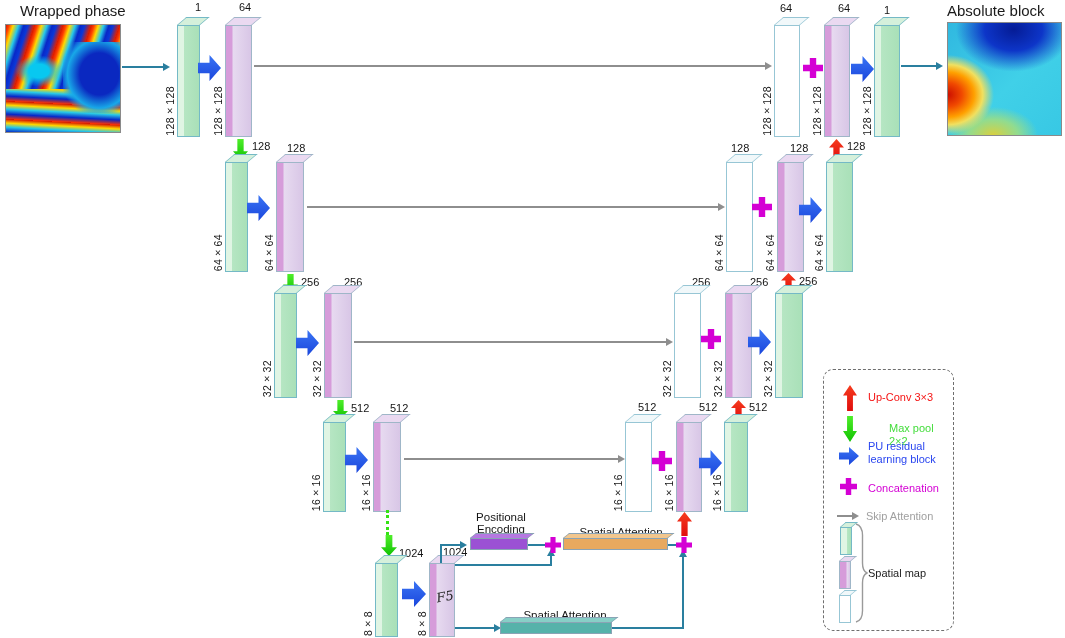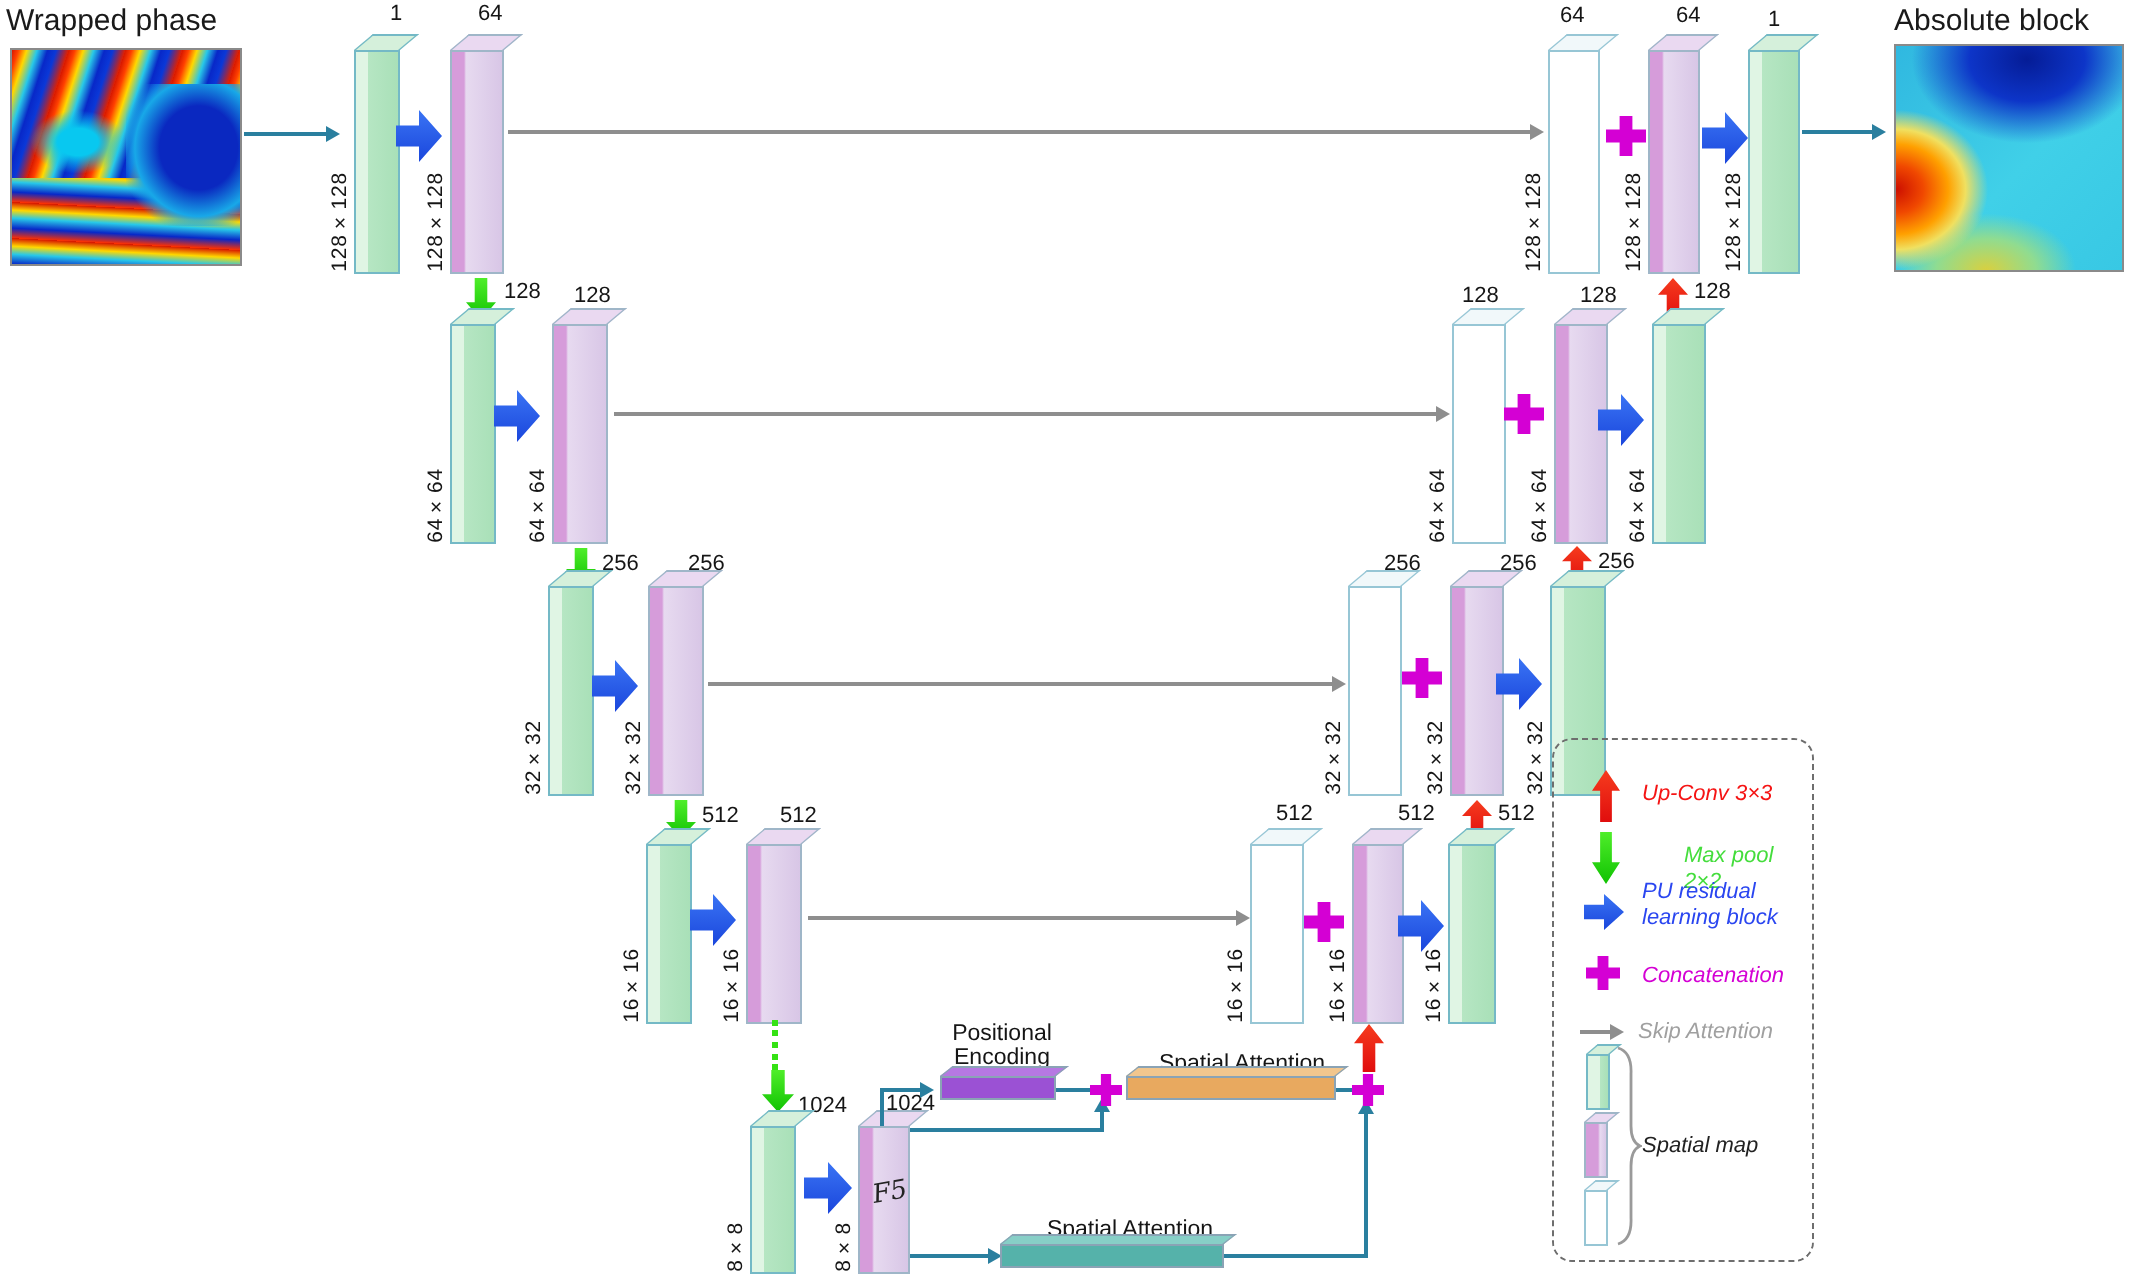--- a/index.html
+++ b/index.html
@@ -58,35 +58,35 @@
     background:radial-gradient(ellipse at 55% 45%,#0a28c0 0 38%,#18a8e8 62%,rgba(24,168,232,0) 78%);}
   .wimg .blob2{position:absolute;left:8%;top:28%;width:42%;height:30%;
     background:radial-gradient(ellipse,#08c8f0 0 30%,rgba(8,200,240,0) 70%);}
   .aimg{position:absolute;left:947px;top:22px;width:113px;height:112px;border:1px solid #8a8a8a;
     background:
       radial-gradient(ellipse 75% 55% at 58% 6%, #051c96 0%, #0d35c8 34%, rgba(13,53,200,0) 68%),
       radial-gradient(ellipse 55% 48% at 0% 64%, #cc0f00 0%, #f04800 22%, #ffa000 42%, #f0e060 56%, rgba(240,224,96,0) 74%),
       radial-gradient(ellipse 55% 35% at 40% 100%, #d8d040 0%, #90dc90 40%, rgba(144,220,144,0) 72%),
       linear-gradient(135deg,#30b8e0 0%,#40d0e8 55%,#38c8e4 100%);}
   
-  .legend{position:absolute;left:776px;top:369px;width:131px;height:262px;
-          border:1.6px dashed #6e6e6e;border-radius:10px;box-sizing:border-box;font-style:italic;}
+  .legend{position:absolute;left:823px;top:369px;width:131px;height:262px;
+          border:1.6px dashed #6e6e6e;border-radius:10px;box-sizing:border-box;}
   .legend .li{position:absolute;font-size:11px;line-height:1.18;white-space:normal;}
   .t-red{color:#f51414;} .t-green{color:#44dd3c;margin-left:21px;} .t-blue{color:#2a46f0;}
   .t-mag{color:#d400d4;} .t-gray{color:#a0a0a0;} .t-blk{color:#222;}
   .f5{position:absolute;left:3px;top:26px;width:100%;text-align:center;
       font-family:"DejaVu Serif",serif;font-style:italic;font-size:13px;color:#222;transform:rotate(-10deg);}
   .pelbl{position:absolute;font-size:11.5px;color:#151515;line-height:1.08;text-align:center;}
 </style>
 </head>
 <body>
 
 <div class="canvas">
 
-  <div class="title" style="left:3px;top:2px;">Wrapped phase</div>
+  <div class="title" style="left:20px;top:2px;">Wrapped phase</div>
   <div class="title" style="left:947px;top:2px;">Absolute block</div>
 
   <div class="wimg">
     <div class="f1"></div>
     <div class="f2"></div>
     <div class="blob"></div>
     <div class="blob2"></div>
   </div>
   <div class="aimg"></div>
 

